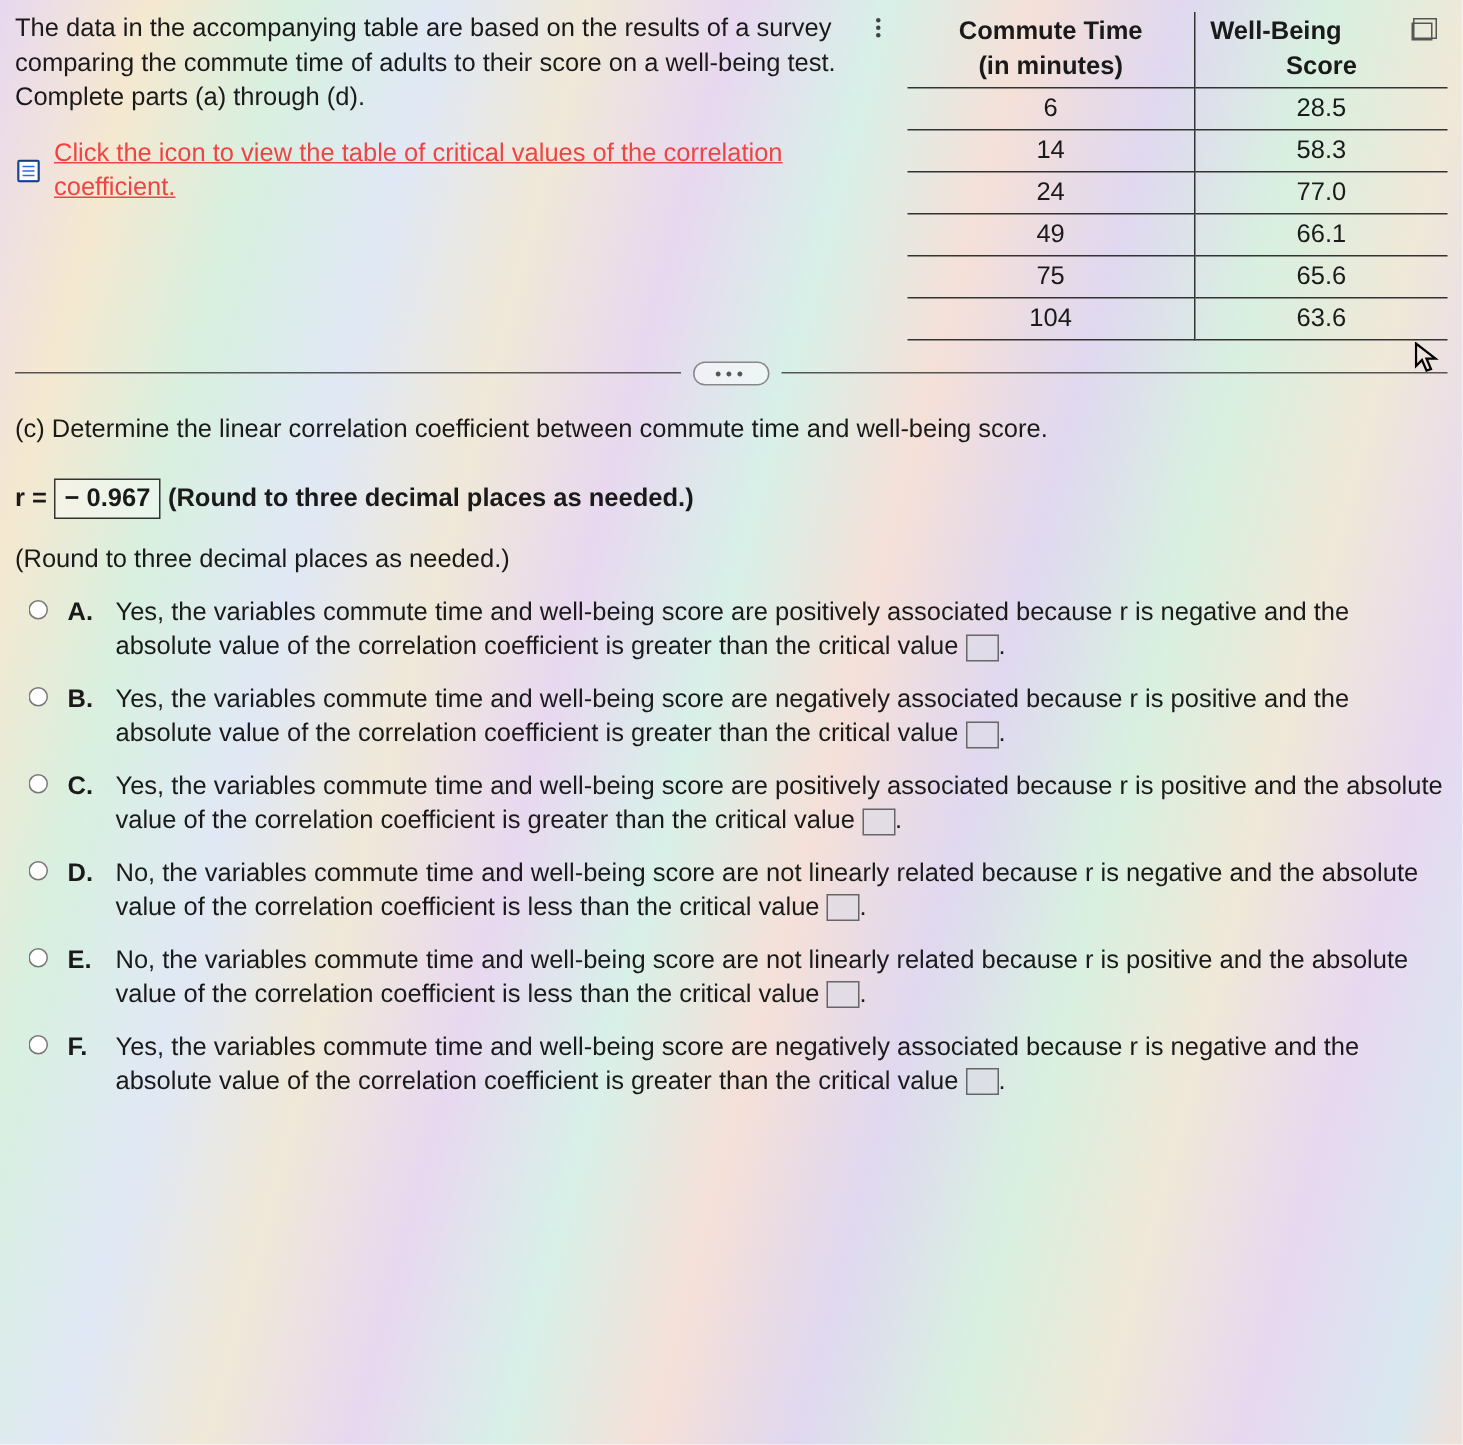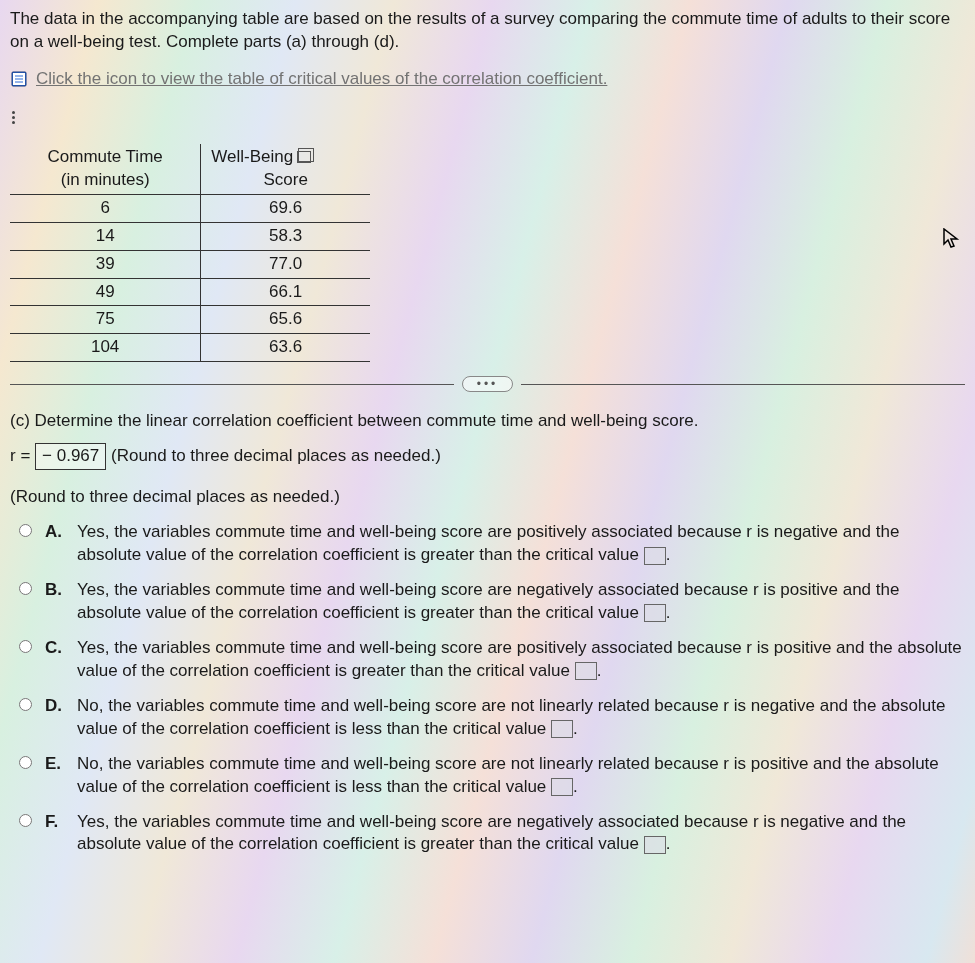--- a/index.html
+++ b/index.html
@@ -11,37 +11,37 @@
     color: #1a1a1a;
     background: linear-gradient(105deg,
       #e8d8f0 0%, #f5e8d0 8%, #d8f0e0 16%, #e0e8f5 24%,
       #f0e8d8 32%, #e8d8f0 40%, #d8f0e8 48%, #f5e0d8 56%,
       #e0d8f0 64%, #d8f0e0 72%, #f0e8d8 80%, #e8d8f0 88%,
       #d8e8f0 96%, #f0e0d8 100%);
     width: 975px;
     min-height: 963px;
     line-height: 1.35;
   }
-  .top-row { display: flex; gap: 16px; align-items: flex-start; flex-direction: column; }
+  .top-row { display: flex; gap: 16px; align-items: flex-start; }
   .intro { flex: 1; }
   .table-wrap { width: 360px; }
   .link-row { display: flex; align-items: center; gap: 6px; margin-top: 14px; }
   .book-icon { width: 20px; height: 20px; display: inline-flex; align-items: center; justify-content: center; }
-  .link-text { text-decoration: underline; color: #737373; }
+  .link-text { text-decoration: underline; color: #ef4444; }
   .dots-pill { border: 1px solid #888; border-radius: 999px; padding: 0 14px; font-size: 12px; letter-spacing: 3px; color: #555; background: rgba(255,255,255,0.5); line-height: 14px; height: 16px; display:inline-flex; align-items:center;}
   .dots-col { display:flex; flex-direction:column; align-items:center; justify-content:center; gap:2px; padding:4px 2px;}
   .dots-col span{width:3px;height:3px;background:#444;border-radius:50%;}
   .sep-row{display:flex;align-items:center;gap:8px;margin:14px 0 18px 0;}
   .sep-line{flex:1;height:1px;background:#555;}
   table.data { border-collapse: collapse; width: 100%; }
   table.data th, table.data td { border: 1px solid #333; padding: 2px 10px; text-align: center; font-weight: normal; }
-  table.data th { font-weight: normal; border-top: none;}
+  table.data th { font-weight: bold; border-top: none;}
   table.data th:first-child, table.data td:first-child{border-left:none;}
   table.data th:last-child, table.data td:last-child{border-right:none;}
-  .th-inner{display:flex;align-items:center;justify-content:flex-start;gap:4px;}
+  .th-inner{display:flex;align-items:center;justify-content:space-between;gap:4px;}
   .copy-icon{width:14px;height:12px;border:1px solid #555;position:relative;display:inline-block;}
   .copy-icon::after{content:"";position:absolute;right:-4px;top:-4px;width:14px;height:12px;border:1px solid #555;background:transparent;}
   .question-block{margin-top:8px;}
   .part-label{font-weight:normal;}
   .answer-box{display:inline-block;border:1px solid #333;padding:1px 6px;background:rgba(255,255,255,0.4);}
   .blank-box{display:inline-block;width:22px;height:18px;border:1px solid #666;background:rgba(220,220,230,0.6);vertical-align:middle;}
   .choices{margin-top:10px;}
   .choice{display:flex;align-items:flex-start;gap:10px;margin:12px 0 12px 4px;}
   .radio{margin-top:3px;}
   .choice-letter{font-weight:bold;min-width:22px;}
@@ -85,28 +85,28 @@
               <span>Well-Being</span>
               <span class="copy-icon"></span>
             </div>
             <div>Score</div>
           </th>
         </tr>
       </thead>
       <tbody>
         <tr>
             <td>6</td>
-            <td>69.6</td>
+            <td>28.5</td>
           </tr>
         <tr>
             <td>14</td>
             <td>58.3</td>
           </tr>
         <tr>
-            <td>39</td>
+            <td>24</td>
             <td>77.0</td>
           </tr>
         <tr>
             <td>49</td>
             <td>66.1</td>
           </tr>
         <tr>
             <td>75</td>
             <td>65.6</td>
           </tr>
@@ -123,21 +123,21 @@
   <div class="sep-line"></div>
   <span class="dots-pill">•••</span>
   <div class="sep-line"></div>
 </div>
 
 <div class="question-block">
   <div>
     <span class="part-label">(c)</span>
     <span>Determine the linear correlation coefficient between commute time and well-being score.</span>
   </div>
-  <div style="margin-top:10px;">
+  <div style="margin-top:22px;font-weight:bold;">
     <span>r =</span>
     <span class="answer-box">− 0.967</span>
     <span>(Round to three decimal places as needed.)</span>
   </div>
 </div>
 
 <div class="question-block" style="margin-top:16px;">
   <div style="margin-top:12px;">(Round to three decimal places as needed.)</div>
 
   <div class="choices">

